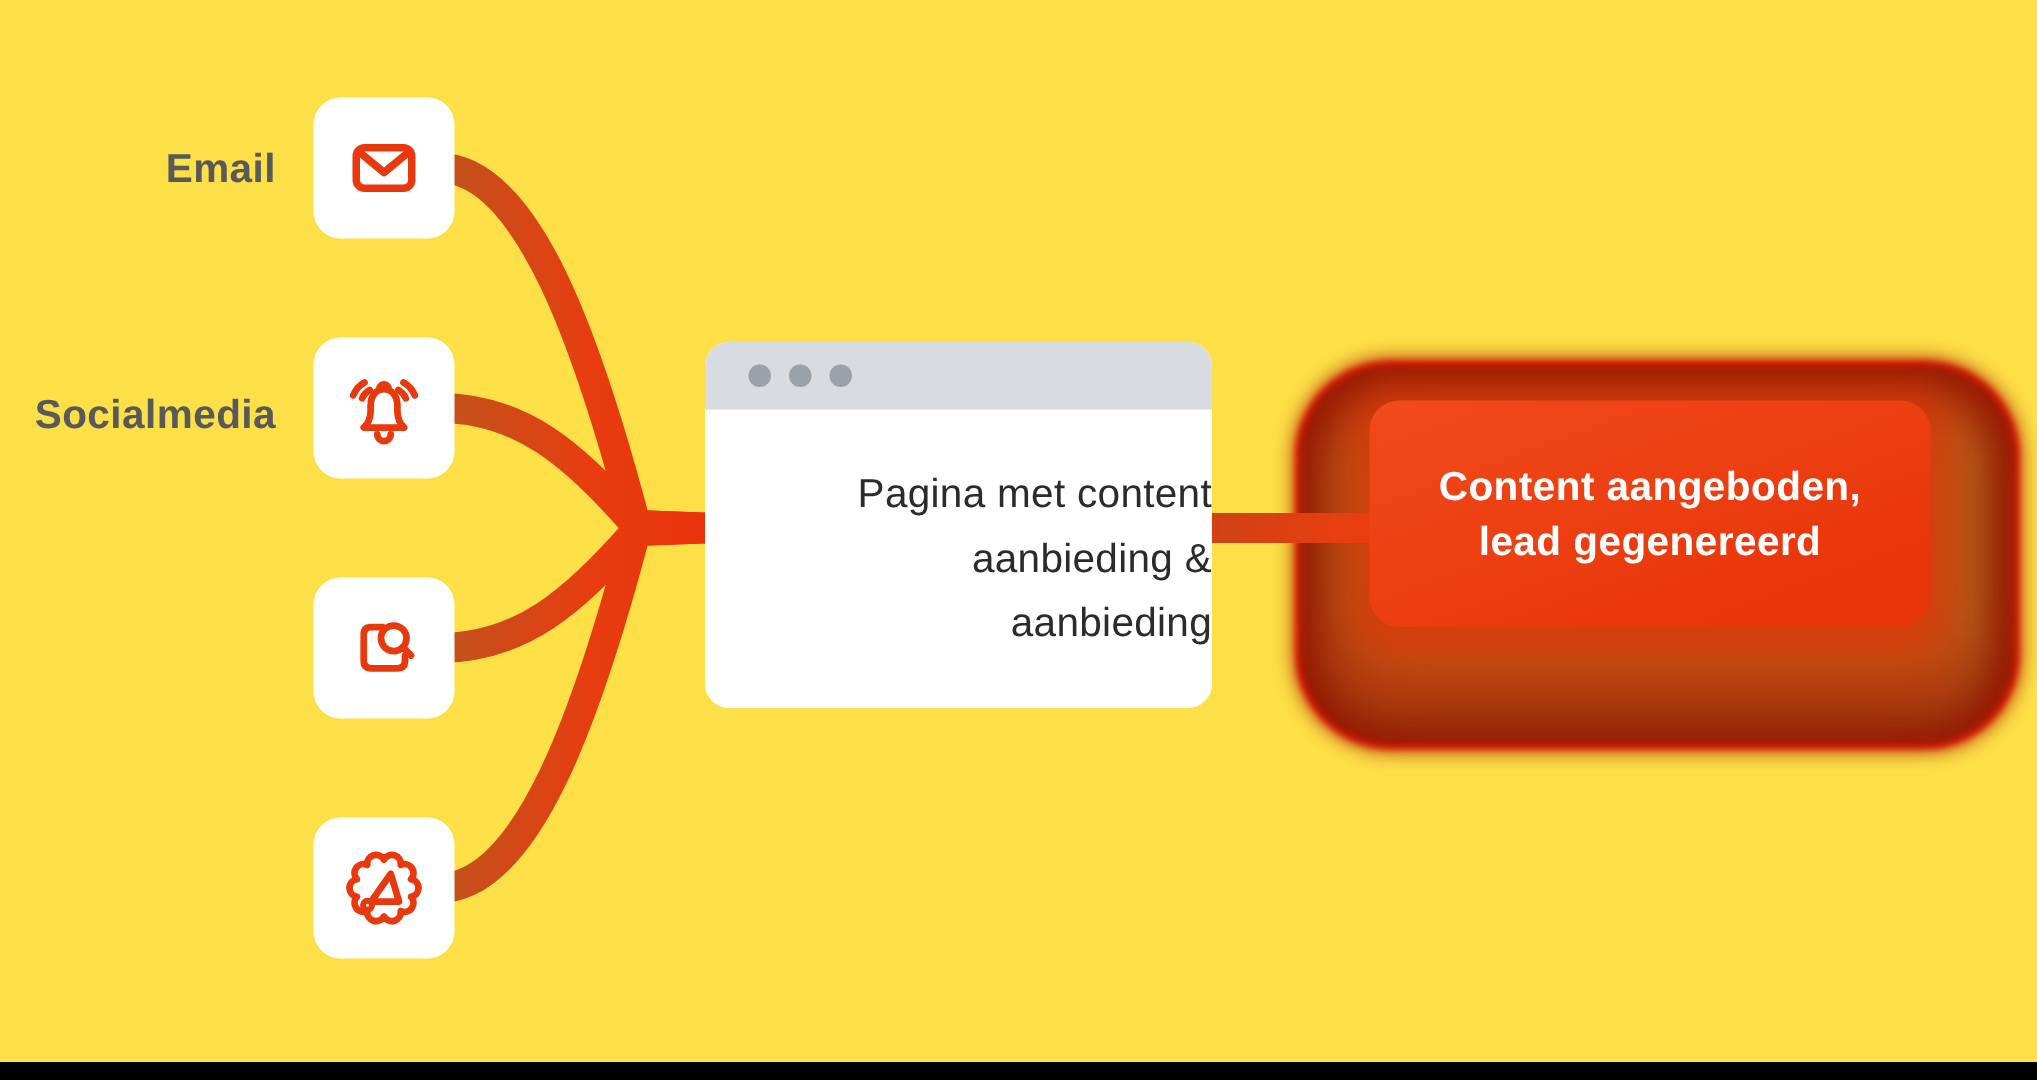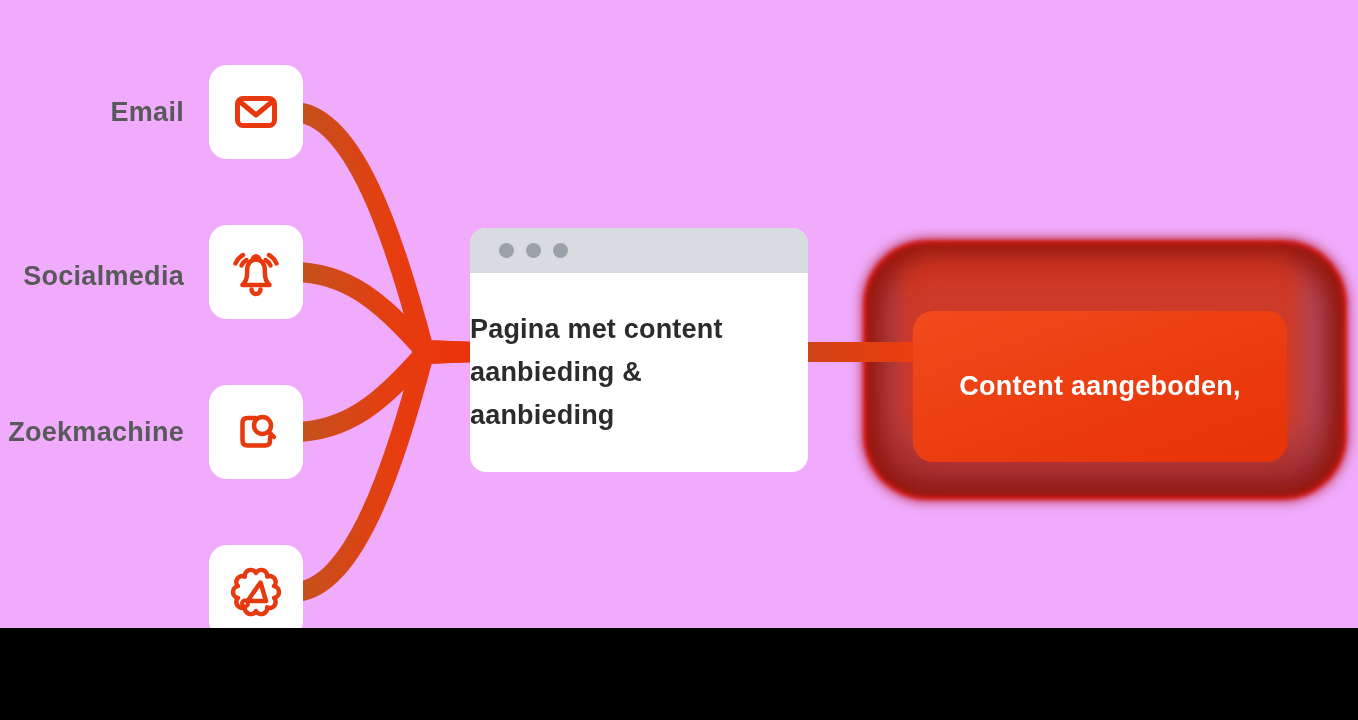--- a/index.html
+++ b/index.html
@@ -1,17 +1,17 @@
 <!DOCTYPE html>
 <html><head>
 <meta charset="utf-8">
 <style>
   html,body{margin:0;padding:0;background:#000;}
   .canvas{
-    position:relative;width:1358px;height:628px;background:#f0abfc;overflow:hidden;
+    position:relative;width:1358px;height:708px;background:#fde047;overflow:hidden;
     font-family:"Liberation Sans","DejaVu Sans",sans-serif;
   }
   
   .src-label{
     position:absolute;left:0;width:184px;text-align:right;
     font-size:27px;font-weight:700;line-height:31px;letter-spacing:.3px;
     color:#58595b;z-index:3;
   }
   
   .icon-card{
@@ -26,23 +26,23 @@
   .browser{
     position:absolute;left:470px;top:228px;width:338px;height:244px;
     background:#fff;border-radius:16px;z-index:3;overflow:hidden;
   }
   .titlebar{
     height:45px;background:#d8dbdf;display:flex;align-items:center;
     padding-left:29px;gap:12px;
   }
   .dot{width:15px;height:15px;border-radius:50%;background:#9ba1a8;}
   .browser-body{
-    height:199px;display:flex;flex-direction:column;align-items:flex-start;
+    height:199px;display:flex;flex-direction:column;align-items:flex-end;
     justify-content:center;text-align:center;
-    font-size:27px;line-height:43px;color:#2b2b2b;font-weight:700;
+    font-size:27px;line-height:43px;color:#2b2b2b;font-weight:400;
     letter-spacing:.2px;
   }
   
   .glow{position:absolute;z-index:1;pointer-events:none;}
   .glow-outer{
     left:863px;top:240px;width:476px;height:252px;border-radius:64px;
     border:4px solid rgba(210,12,0,.95);
     background:rgba(95,15,0,.35);
     box-shadow:inset 0 6px 26px 16px rgba(150,18,0,.85),
                inset 0 -20px 42px 22px rgba(130,12,0,.7),
@@ -56,21 +56,21 @@
   .glow-inner{
     left:902px;top:260px;width:398px;height:180px;border-radius:30px;
     background:rgba(220,45,5,.55);filter:blur(8px);
   }
   .badge{
     position:absolute;left:913px;top:267px;width:374px;height:151px;
     border-radius:20px;z-index:3;
     background:linear-gradient(160deg,#f14a1c 0%,#e73408 90%);
     display:flex;flex-direction:column;align-items:center;justify-content:center;
     text-align:center;color:#fff;font-size:27px;font-weight:700;
-    line-height:37px;letter-spacing:.3px;margin-top:44px;
+    line-height:37px;letter-spacing:.3px;
   }
 </style>
 </head>
 <body>
 
 <div class="canvas">
 
   <div class="glow glow-outer"></div>
   <div class="glow glow-mid"></div>
   <div class="glow glow-inner"></div>
@@ -91,21 +91,20 @@
       <path d="M293,112 C352,112 393,232 424,350 L477,352"></path>
       <path d="M293,272 C347,272 383,303 424,350 L477,352"></path>
       <path d="M293,432 C347,432 383,401 424,354 L477,352"></path>
       <path d="M293,592 C352,592 393,472 424,354 L477,352"></path>
     </g>
     <path d="M806,352 L920,352" fill="none" stroke="url(#outGrad)" stroke-width="20"></path>
   </svg>
 
   <div class="src-label" style="top:97px">Email</div>
   <div class="src-label" style="top:261px">Socialmedia</div>
-  <div class="src-label" style="top:417px">Zoekmachine</div>
 
   <div class="icon-card" style="top:65px">
     <svg width="52" height="52" viewBox="0 0 52 52" fill="none" stroke="#e8380e" stroke-width="5" stroke-linecap="round" stroke-linejoin="round">
       <rect x="7.5" y="12.5" width="37" height="27" rx="5.5"></rect>
       <polyline points="11.5,17 26,29 40.5,17"></polyline>
     </svg>
   </div>
 
   <div class="icon-card" style="top:225px">
     <svg width="52" height="52" viewBox="0 0 52 52" fill="none" stroke="#e8380e" stroke-width="4.5" stroke-linecap="round" stroke-linejoin="round">
@@ -143,15 +142,16 @@
     </div>
     <div class="browser-body">
       <div>Pagina met content</div>
       <div>aanbieding &amp;</div>
       <div>aanbieding</div>
     </div>
   </div>
 
   <div class="badge">
     <div>Content aangeboden,</div>
+    <div>lead gegenereerd</div>
   </div>
 
 </div>
 
 </body></html>

